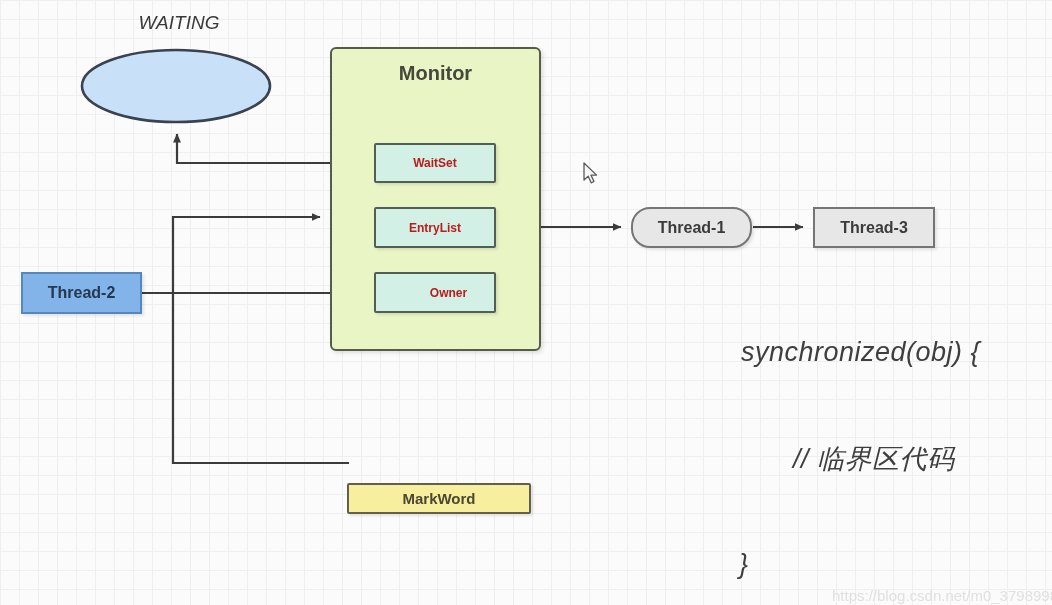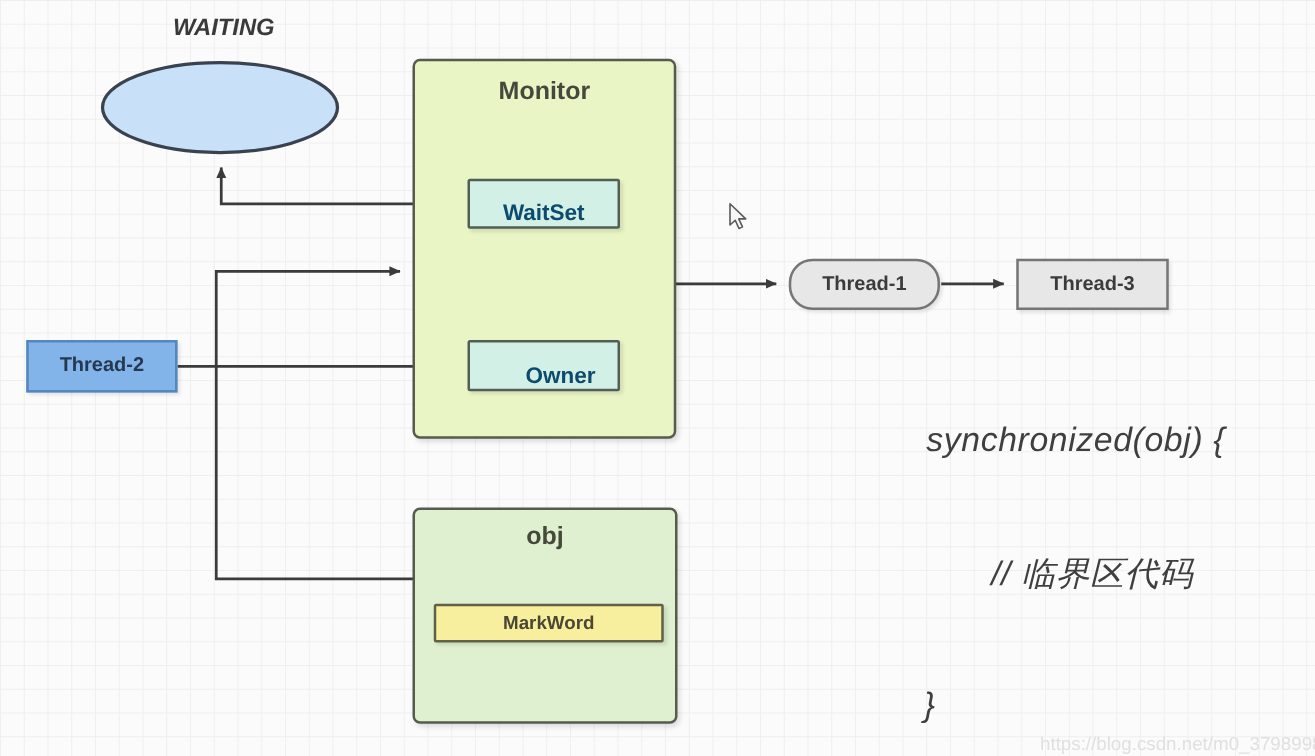--- a/index.html
+++ b/index.html
@@ -25,26 +25,26 @@
     position:absolute;box-sizing:border-box;
     border-radius:6px;
     box-shadow:2px 2px 4px rgba(0,0,0,0.12);
   }
   .container-title{
     position:absolute;left:0;right:0;text-align:center;
     font-weight:bold;color:#45483b;font-size:20px;
   }
   .monitor{background:#eaf5c5;border:2px solid #565b4c;}
   .objbox{background:#def0d0;border:2px solid #565b4c;}
-  .slot{background:#d2f0e5;border:2px solid #525f57;color:#0c4a6e;font-size:18px;border-radius:2px;align-items:flex-end;}
+  .slot{background:#d2f0e5;border:2px solid #525f57;color:#b91c1c;font-size:12px;border-radius:2px;}
   .markword{background:#f8ef9e;border:2px solid #62604a;color:#4a4733;font-size:15px;border-radius:2px;}
   .thread-gray{background:#e7e7e7;border:2px solid #757575;color:#3b3b3b;font-size:16px;}
   .thread-blue{background:#83b4e9;border:2px solid #5587bd;color:#24384f;font-size:16px;align-items:center;}
   .fig-label{
-    position:absolute;font-weight:bold;font-style:italic;color:#3a3a3a;
+    position:absolute;font-weight:normal;font-style:italic;color:#3a3a3a;
     white-space:nowrap;
   }
   .code-text{
     position:absolute;font-weight:normal;font-style:italic;color:#3f3f3f;
     font-size:27px;white-space:nowrap;letter-spacing:0.5px;
   }
   .watermark{
     position:absolute;right:-6px;bottom:1px;
     color:#e2dfdf;font-size:15px;white-space:nowrap;
     font-family:"Liberation Sans",sans-serif;
@@ -73,27 +73,27 @@
 
   <div class="fig-label" style="left:129px;top:12px;width:100px;text-align:center;font-size:19px;">WAITING</div>
 
 
   <div class="container-box monitor" style="left:330px;top:47px;width:211px;height:304px;">
     <div class="container-title" style="top:13px;">Monitor</div>
   </div>
   <div class="box slot" style="left:374px;top:143px;width:122px;height:40px;">
     <span>WaitSet</span>
   </div>
+  <div class="box slot" style="left:374px;top:207px;width:122px;height:41px;">
+    <span>EntryList</span>
+  </div>
   <div class="box slot" style="left:374px;top:272px;width:122px;height:41px;padding-left:27px;">
     <span>Owner</span>
   </div>
 
-  <div class="container-box objbox" style="left:330px;top:406px;width:212px;height:173px;">
-    <div class="container-title" style="top:10px;">obj</div>
-  </div>
   <div class="box markword" style="left:347px;top:448px;width:184px;height:31px;margin-top:35px;">
     <span>MarkWord</span>
   </div>
 
   <div class="box thread-blue" style="left:21px;top:272px;width:121px;height:42px;">
     <span>Thread-2</span>
   </div>
   <div class="box thread-gray" style="left:631px;top:207px;width:121px;height:41px;border-radius:19px;">
     <span>Thread-1</span>
   </div>

